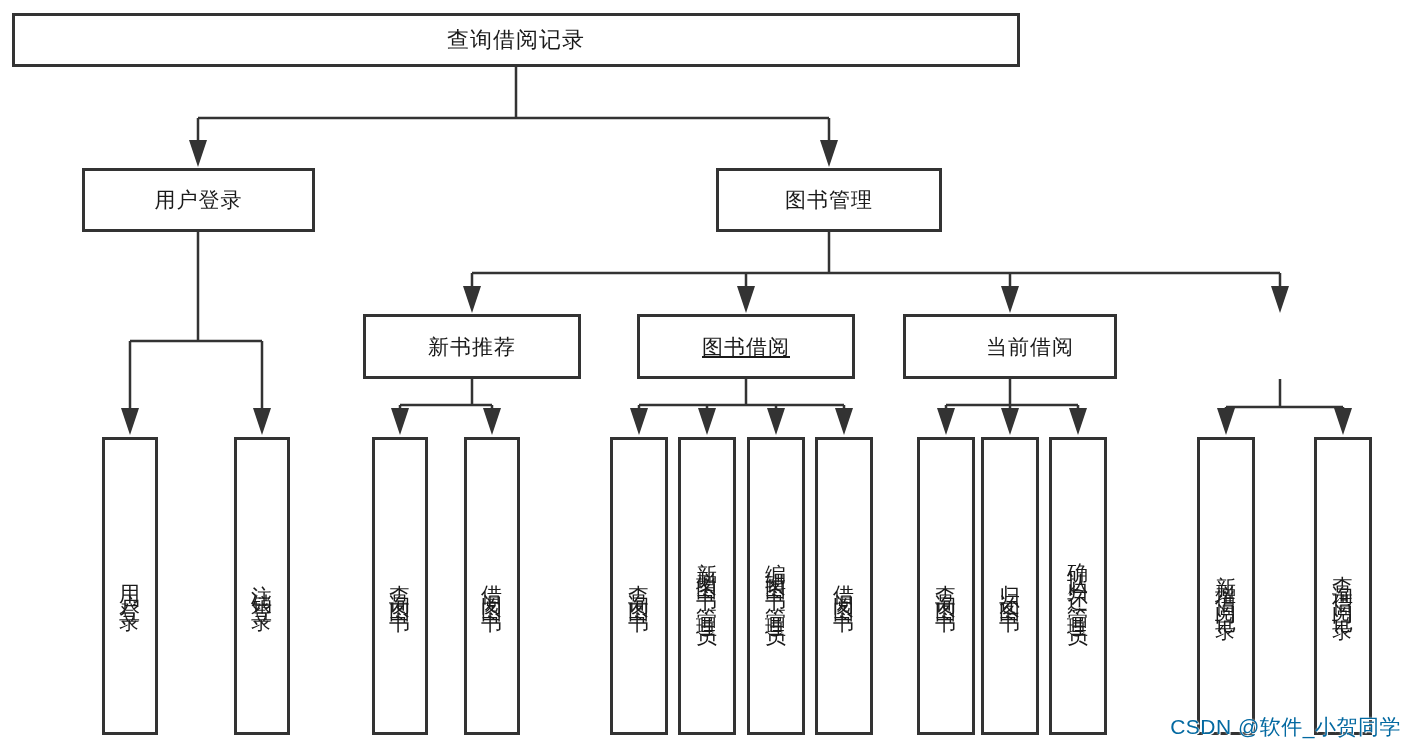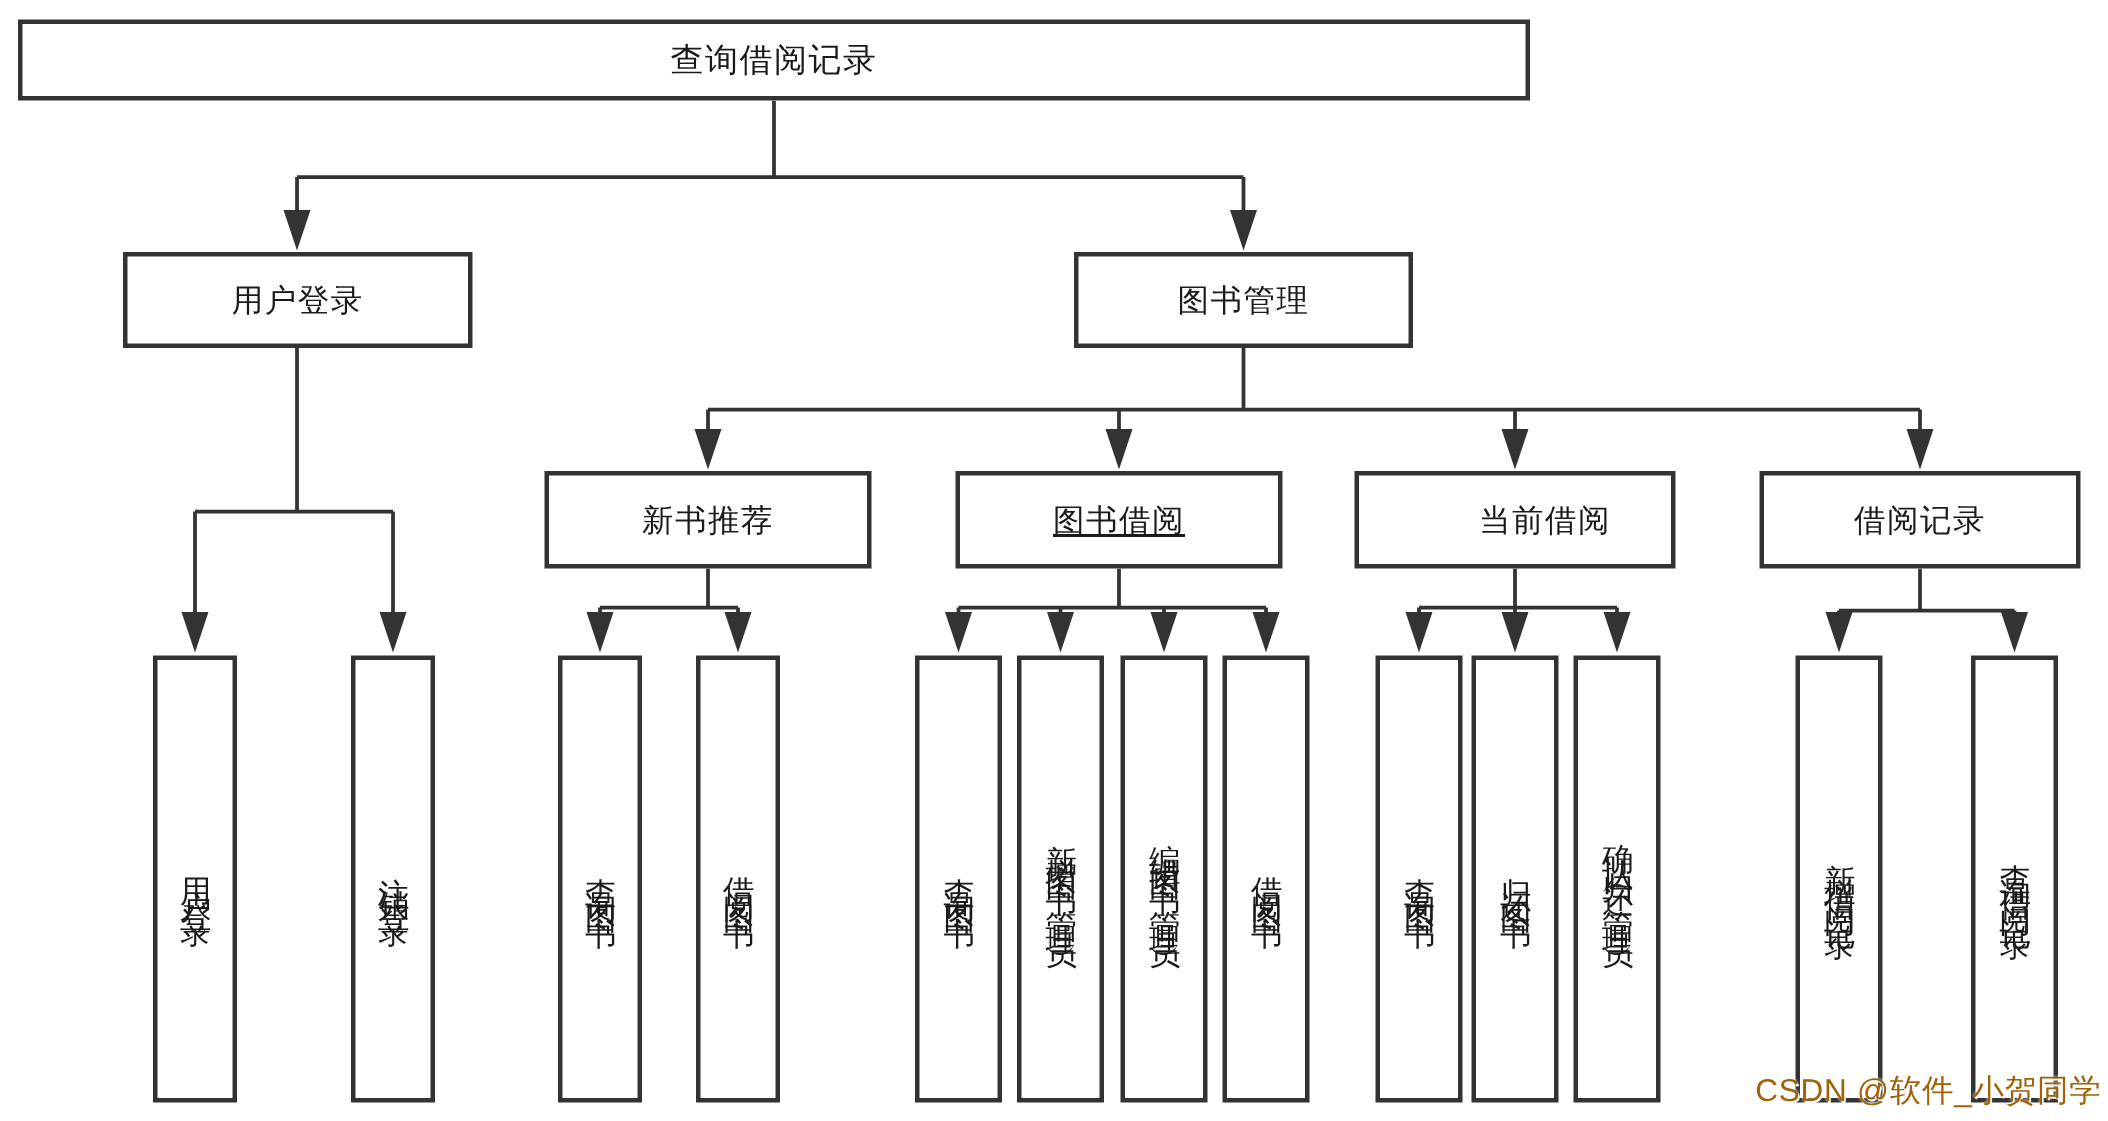--- a/index.html
+++ b/index.html
@@ -38,21 +38,21 @@
     letter-spacing: 9px;
     line-height: 1.1;
     white-space: normal;
   }
   .watermark {
     position: absolute;
     right: 4px;
     bottom: 6px;
     z-index: 5;
     font-size: 21px;
-    color: #a16207;
+    color: #0369a1;
     text-shadow: 0 0 2px #ffffff, 1px 1px 0 #ffffff;
     letter-spacing: 0.5px;
   }
 </style>
 </head>
 <body>
 
 <div class="canvas">
 
   <svg class="wires" viewBox="0 0 1405 747" xmlns="http://www.w3.org/2000/svg">
@@ -73,21 +73,20 @@
   </svg>
 
   <div class="box root-box" style="left:12px; top:13px; width:1008px; height:54px;">查询借阅记录</div>
 
   <div class="box h-box" style="left:82px; top:168px; width:233px; height:64px;">用户登录</div>
   <div class="box h-box" style="left:716px; top:168px; width:226px; height:64px;">图书管理</div>
 
   <div class="box h-box" style="left:363px; top:314px; width:218px; height:65px;">新书推荐</div>
   <div class="box h-box" style="left:637px; top:314px; width:218px; height:65px;text-decoration:underline;">图书借阅</div>
   <div class="box h-box" style="left:903px; top:314px; width:214px; height:65px;padding-left:40px;">当前借阅</div>
-  <div class="box h-box" style="left:1173px; top:314px; width:214px; height:65px;">借阅记录</div>
 
   <div class="box v-box" style="left:102px; top:437px; width:56px; height:298px;">用户登录</div>
   <div class="box v-box" style="left:234px; top:437px; width:56px; height:298px;">注销登录</div>
 
   <div class="box v-box" style="left:372px; top:437px; width:56px; height:298px;">查询图书</div>
   <div class="box v-box" style="left:464px; top:437px; width:56px; height:298px;">借阅图书</div>
 
   <div class="box v-box" style="left:610px; top:437px; width:58px; height:298px;">查询图书</div>
   <div class="box v-box" style="left:678px; top:437px; width:58px; height:298px;">新增图书（管理员）</div>
   <div class="box v-box" style="left:747px; top:437px; width:58px; height:298px;">编辑图书（管理员）</div>

